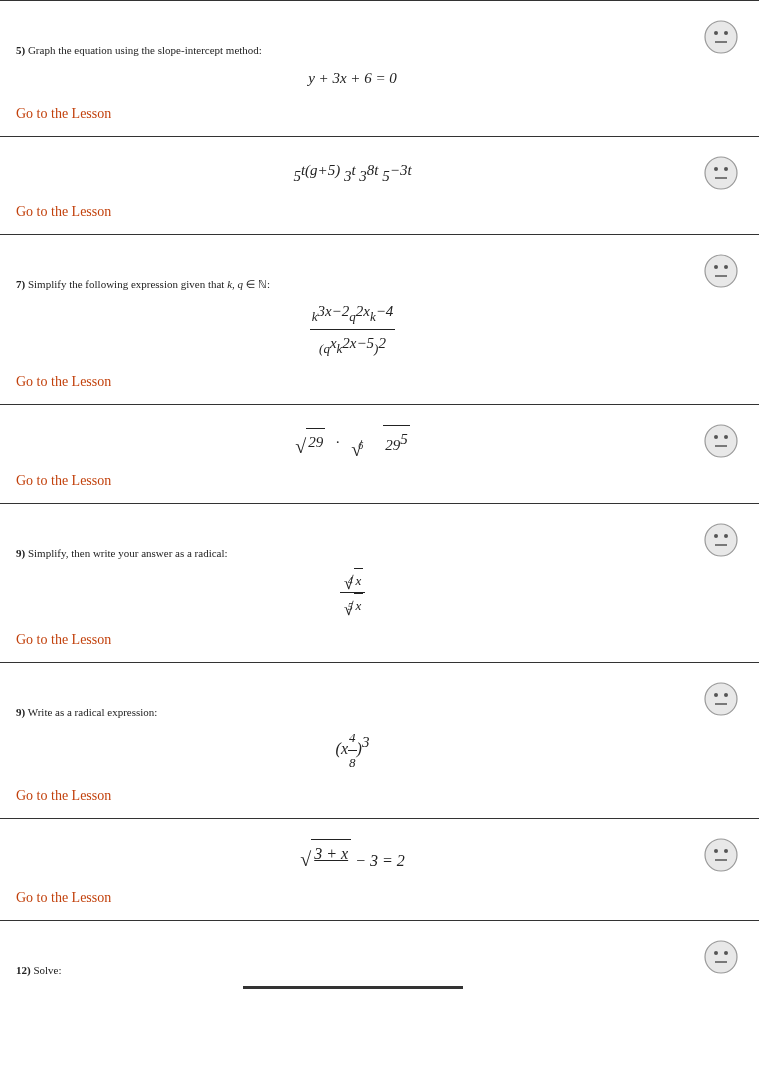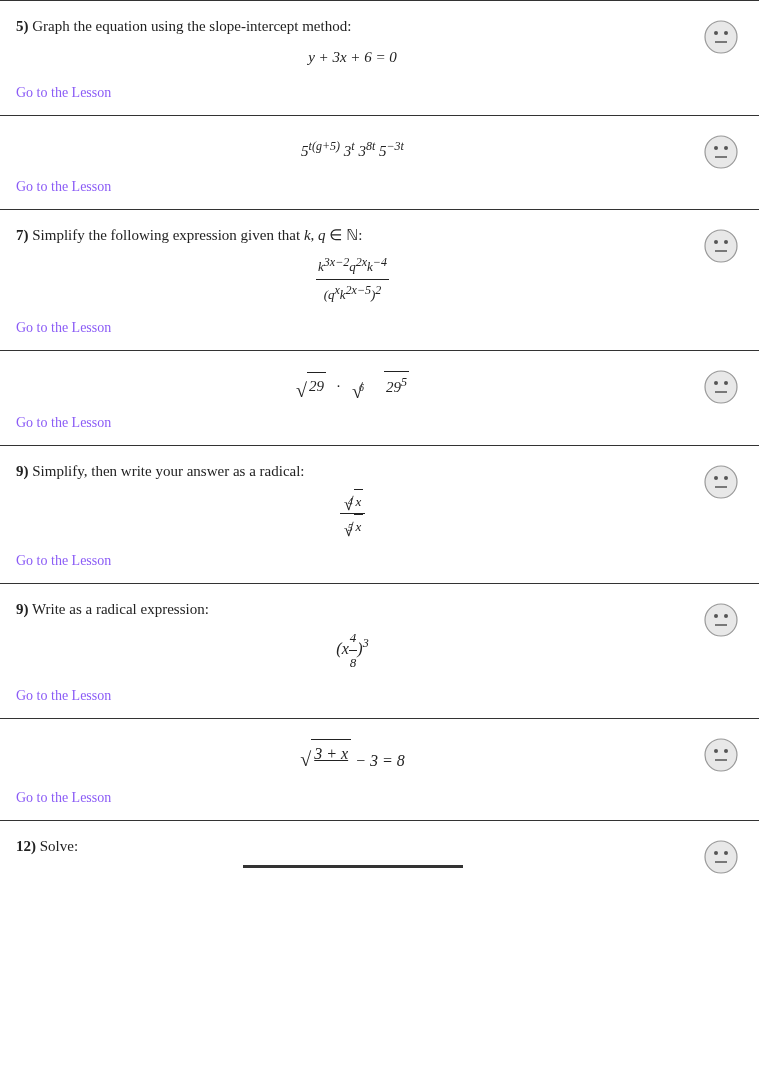--- a/index.html
+++ b/index.html
@@ -18,37 +18,38 @@
       flex-direction: row;
       align-items: flex-start;
       justify-content: space-between;
       position: relative;
     }
     .problem-content {
       flex: 1;
       padding-right: 10px;
     }
     .problem-header {
-      font-size: 15px;
+      font-size: 11px;
       font-weight: normal;
       margin-bottom: 6px;
       line-height: 1.5;
+      margin-top: 27px;
     }
     .problem-number {
       font-weight: bold;
     }
     .math-display {
       text-align: center;
       font-style: italic;
       margin: 6px 0 10px 0;
       font-size: 15px;
       line-height: 1.8;
     }
     .go-to-lesson {
-      color: #8b5cf6;
+      color: #c2410c;
       font-size: 14px;
       cursor: pointer;
       display: inline-block;
       margin-top: 4px;
       text-decoration: none;
     }
     .smiley-area {
       display: flex;
       flex-direction: column;
       align-items: center;
@@ -72,21 +73,21 @@
     .frac-num {
       border-bottom: 1px solid #222;
       padding: 0 2px;
       font-size: 13px;
     }
     .frac-den {
       padding: 0 2px;
       font-size: 13px;
     }
     sup {
-      font-size: 12px;
+      font-size: 15px;
       vertical-align: super;
       text-align: right;
     }
     .overline-content {
       border-top: 1.5px solid #222;
       padding-top: 1px;
       font-style: italic;
     }
     .math-inline {
       font-style: italic;
@@ -246,21 +247,21 @@
 </div>
 
 <div class="problem-section">
   <div class="problem-content">
     <div class="math-display" style="display:flex;justify-content:center;align-items:center;margin:6px 0 10px 0;">
       <span style="font-style:italic;font-size:16px;">
         <span style="display:inline-flex;align-items:flex-end;">
           <span style="font-size:20px;line-height:1;">√</span>
           <span class="overline-content" style="padding:0 3px;border-top:1.5px solid #222;text-decoration:underline;">3 + <i>x</i></span>
         </span>
-        <span style="font-style:italic;"> − 3 = 8</span>
+        <span style="font-style:italic;"> − 3 = 2</span>
       </span>
     </div>
     <a class="go-to-lesson">Go to the Lesson</a>
   </div>
   <div class="smiley-area">
     <svg class="smiley-face" viewBox="0 0 36 36">
       <circle cx="18" cy="18" r="16" fill="#e8e8e8" stroke="#999" stroke-width="1.2"></circle>
       <circle cx="13" cy="14" r="2" fill="#555"></circle>
       <circle cx="23" cy="14" r="2" fill="#555"></circle>
       <line x1="12" y1="23" x2="24" y2="23" stroke="#555" stroke-width="1.5"></line>

